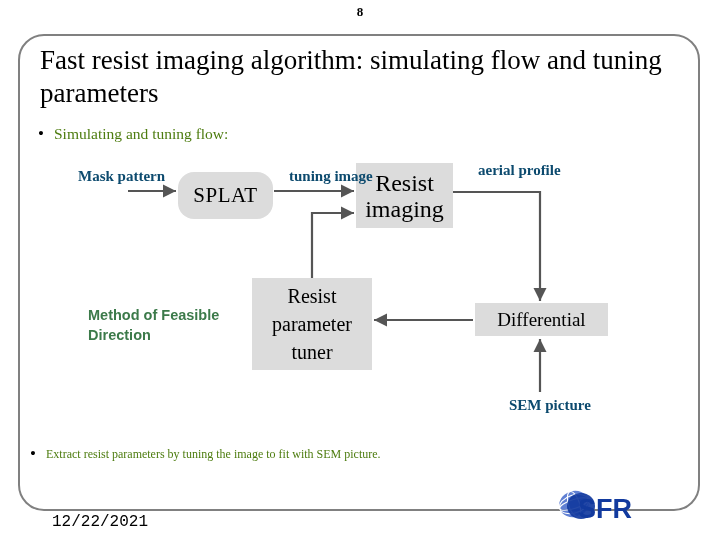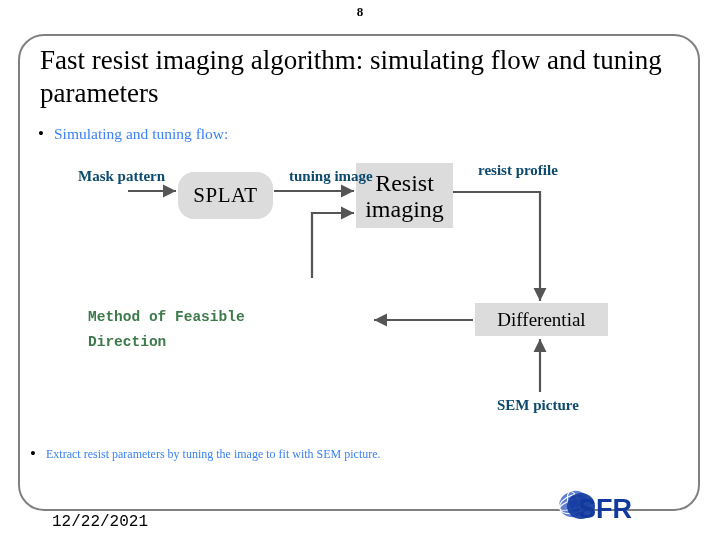--- a/index.html
+++ b/index.html
@@ -61,21 +61,21 @@
   .bullet-dot {
     width: 16px;
     font-size: 17px;
     line-height: 20px;
     color: #000000;
     flex: 0 0 auto;
   }
   .bullet-text {
     font-size: 15.5px;
     line-height: 20px;
-    color: #3b82f6;
+    color: #4d7c0f;
     font-family: "Liberation Serif", serif;
   }
   #bullet-1 { left: 38px; top: 124px; }
   #bullet-2 { left: 30px; top: 444px; }
   #bullet-2 .bullet-text { font-size: 12px; }
 
   
   .diagram {
     position: absolute;
     left: 0; top: 0;
@@ -125,30 +125,30 @@
     color: #0c4a6e;
     font-family: "Liberation Serif", serif;
     font-weight: bold;
     font-size: 15px;
     line-height: 16px;
     text-align: left;
   }
   #label-mask-pattern { left: 78px; top: 168px; }
   #label-aerial-image { left: 289px; top: 168px; }
   #label-resist-profile { left: 478px; top: 162px; font-weight: bold; }
-  #label-sem-picture { left: 497px; top: 397px; }
+  #label-sem-picture { left: 509px; top: 397px; }
 
   #label-mfd {
     position: absolute;
     left: 88px; top: 305px;
     color: #3c7a4a;
-    font-family: Liberation Mono, monospace;
+    font-family: Liberation Sans, sans-serif;
     font-weight: bold;
     font-size: 14.5px;
-    line-height: 25px;
+    line-height: 20px;
     width: 165px;
   }
 
   .footer-date {
     position: absolute;
     left: 52px; top: 513px;
     font-size: 16px;
     color: #000000;
     font-family: Liberation Mono, monospace;
   }
@@ -197,29 +197,30 @@
       <polyline points="453,192 540,192 540,301" fill="none" stroke="#555555" stroke-width="2.2" marker-end="url(#arrow)"></polyline>
 
       <line x1="540" y1="392" x2="540" y2="339" stroke="#555555" stroke-width="2.2" marker-end="url(#arrow)"></line>
 
       <line x1="473" y1="320" x2="374" y2="320" stroke="#555555" stroke-width="2.2" marker-end="url(#arrow)"></line>
     </svg>
   </div>
 
   <div class="node" id="node-splat">SPLAT</div>
   <div class="node" id="node-resist-imaging">Resist imaging</div>
+  <div class="node" id="node-tuner">Resist parameter tuner</div>
   <div class="node" id="node-differential">Differential</div>
 
   <div class="edge-label" id="label-mask-pattern">
     <span>Mask pattern</span>
   </div>
   <div class="edge-label" id="label-aerial-image">
     <span>tuning image</span>
   </div>
-  <div class="edge-label" id="label-resist-profile">resist profile</div>
+  <div class="edge-label" id="label-resist-profile">aerial profile</div>
   <div class="edge-label" id="label-sem-picture">SEM picture</div>
   <div id="label-mfd">Method of Feasible Direction</div>
 
   <div class="bullet-row" id="bullet-2">
     <span class="bullet-dot">•</span>
     <span class="bullet-text">Extract resist parameters by tuning the image to fit with SEM picture.</span>
   </div>
 
   <div class="footer-date">12/22/2021</div>
 

